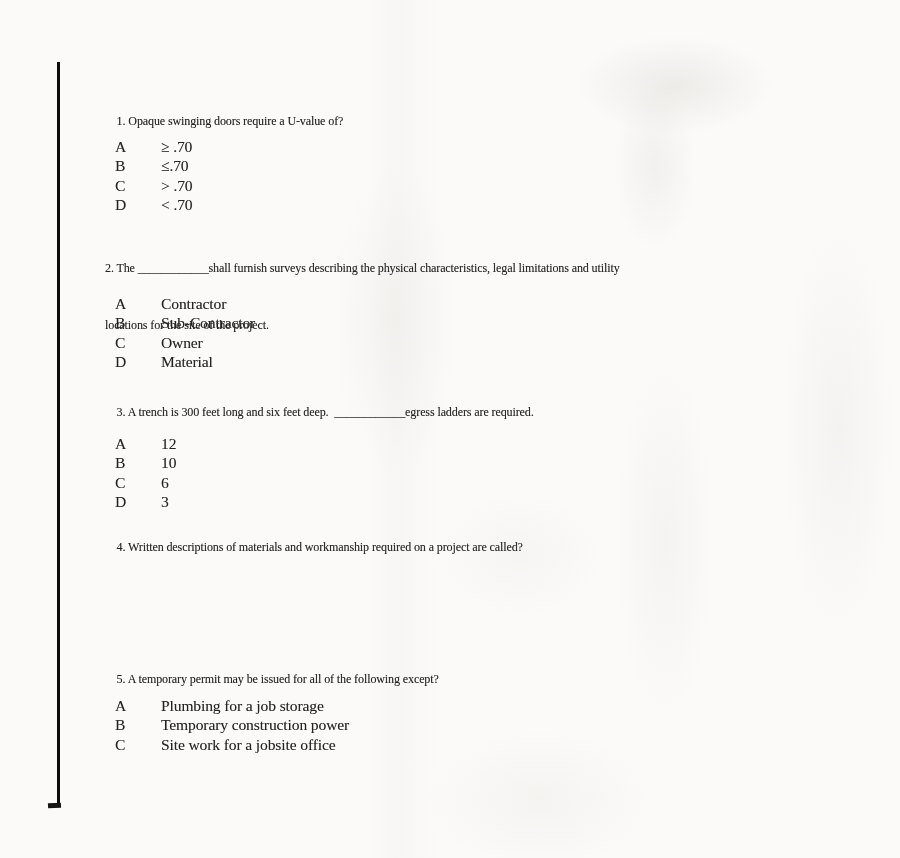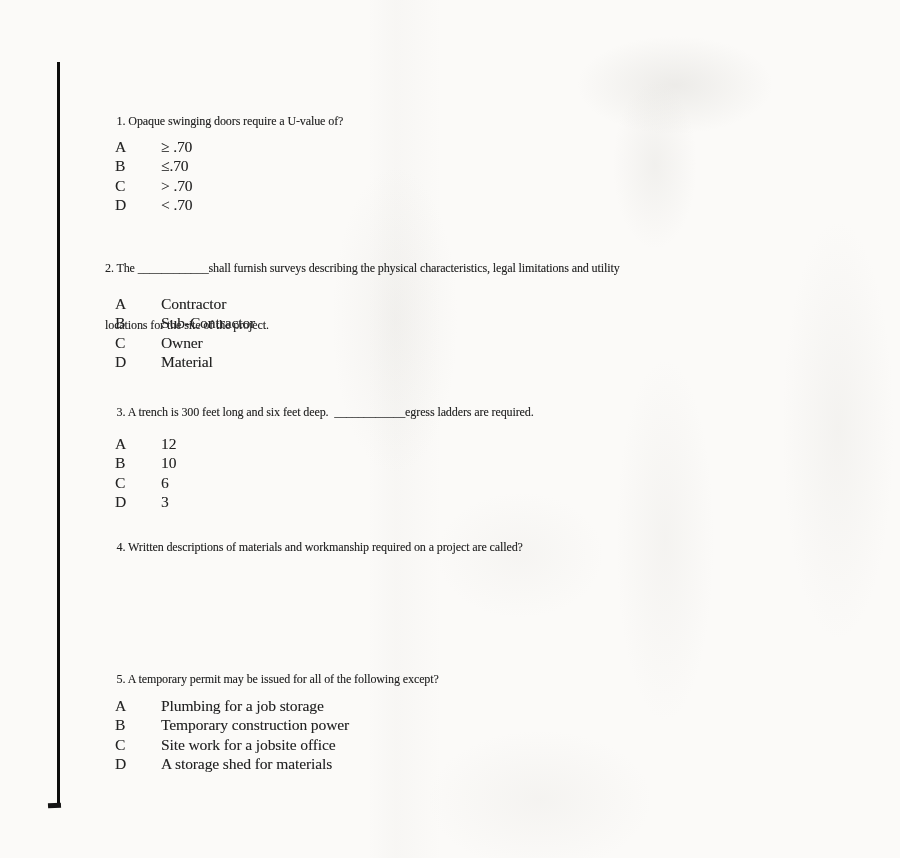--- a/index.html
+++ b/index.html
@@ -121,15 +121,14 @@
     <span>4. Written descriptions of materials and workmanship required on a project are called?</span>
   </p>
 
   <p class="qtext q5t">
     <span>5. A temporary permit may be issued for all of the following except?</span>
   </p>
   <ul class="opts q5o">
     <li><span class="letter">A</span><span>Plumbing for a job storage</span></li>
     <li><span class="letter">B</span><span>Temporary construction power</span></li>
     <li><span class="letter">C</span><span>Site work for a jobsite office</span></li>
-    <li><span class="letter">D</span><span>A storage shed for materials</span></li>
   </ul>
 </div>
 
 </body></html>

